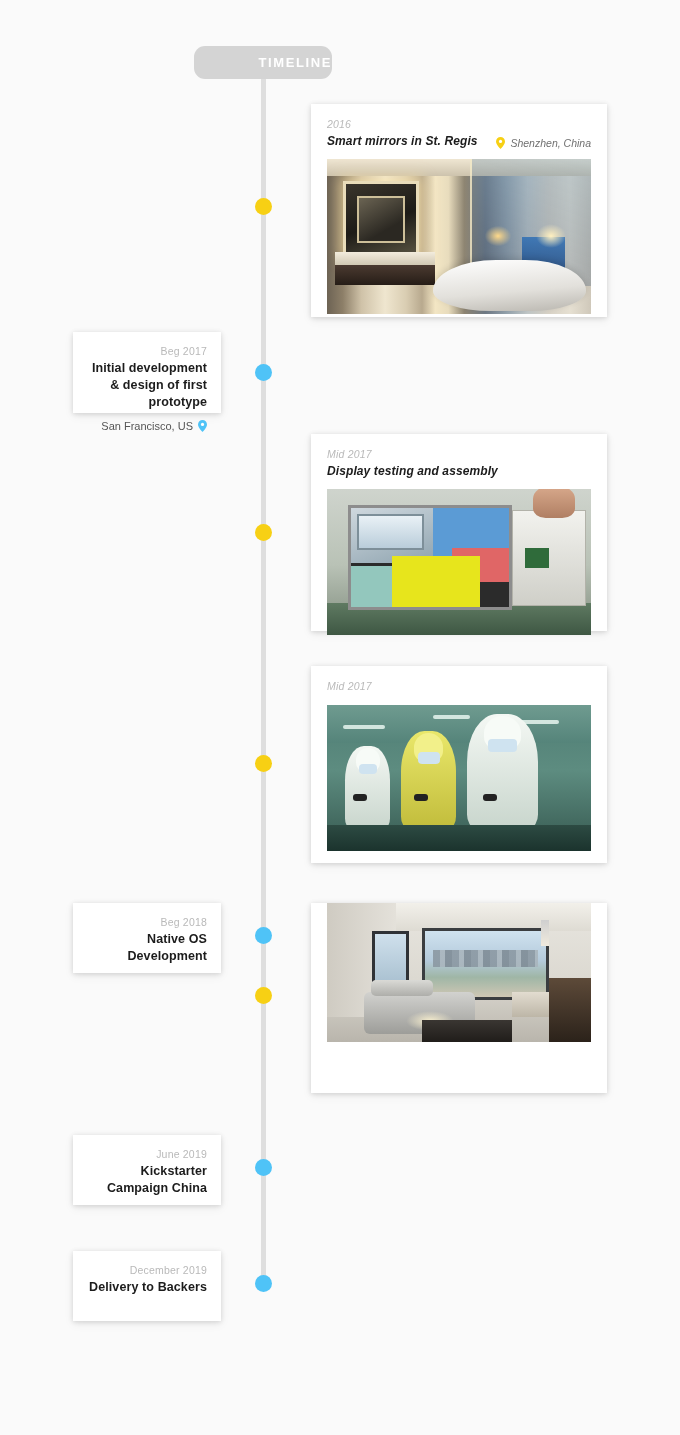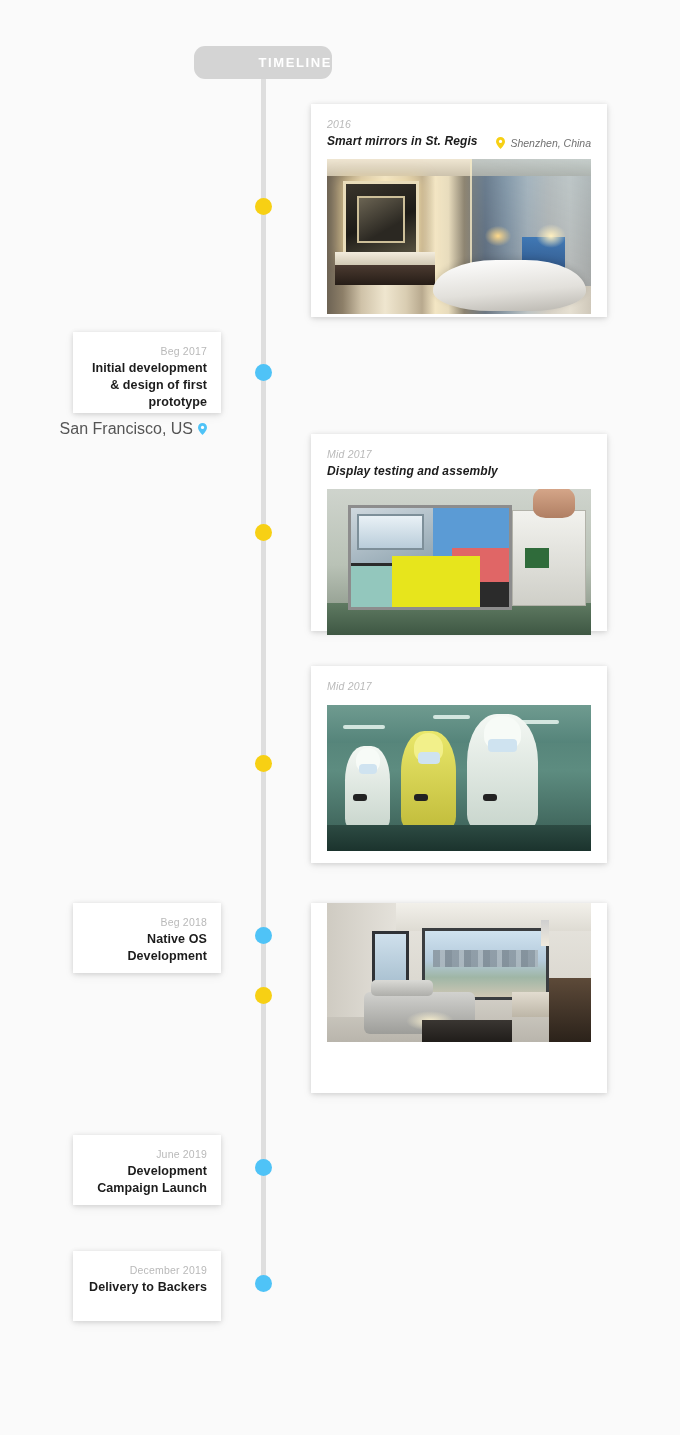--- a/index.html
+++ b/index.html
@@ -105,21 +105,21 @@
   
   .card.text { left: 73px; width: 148px; }
   .card.text .card-head { text-align: right; padding: 13px 14px 14px 12px; }
   .card.text .card-title { font-size: 12.5px; }
   .card.text .loc {
     margin-top: 9px;
     display: flex;
     align-items: center;
     justify-content: flex-end;
     gap: 5px;
-    font-size: 16px;
+    font-size: 11px;
     color: #555;
     white-space: nowrap;
   }
 
   .pin { display: inline-block; width: 9px; height: 12px; flex: 0 0 auto; }
 
   
   .photo { position: absolute; inset: 0; }
 
   
@@ -449,21 +449,21 @@
       <div class="sofa"></div>
         <div class="sunspot"></div>
         <div class="ctable"></div>
     </div>
   </div>
 </div>
 
 <div class="card text" style="top:1135px;height:70px">
   <div class="card-head">
     <div class="card-date">June 2019</div>
-    <div class="card-title">Development Campaign Launch</div>
+    <div class="card-title">Kickstarter Campaign China</div>
   </div>
 </div>
 
 <div class="card text" style="top:1251px;height:70px">
   <div class="card-head">
     <div class="card-date">December 2019</div>
     <div class="card-title">Delivery to Backers</div>
   </div>
 </div>
 

